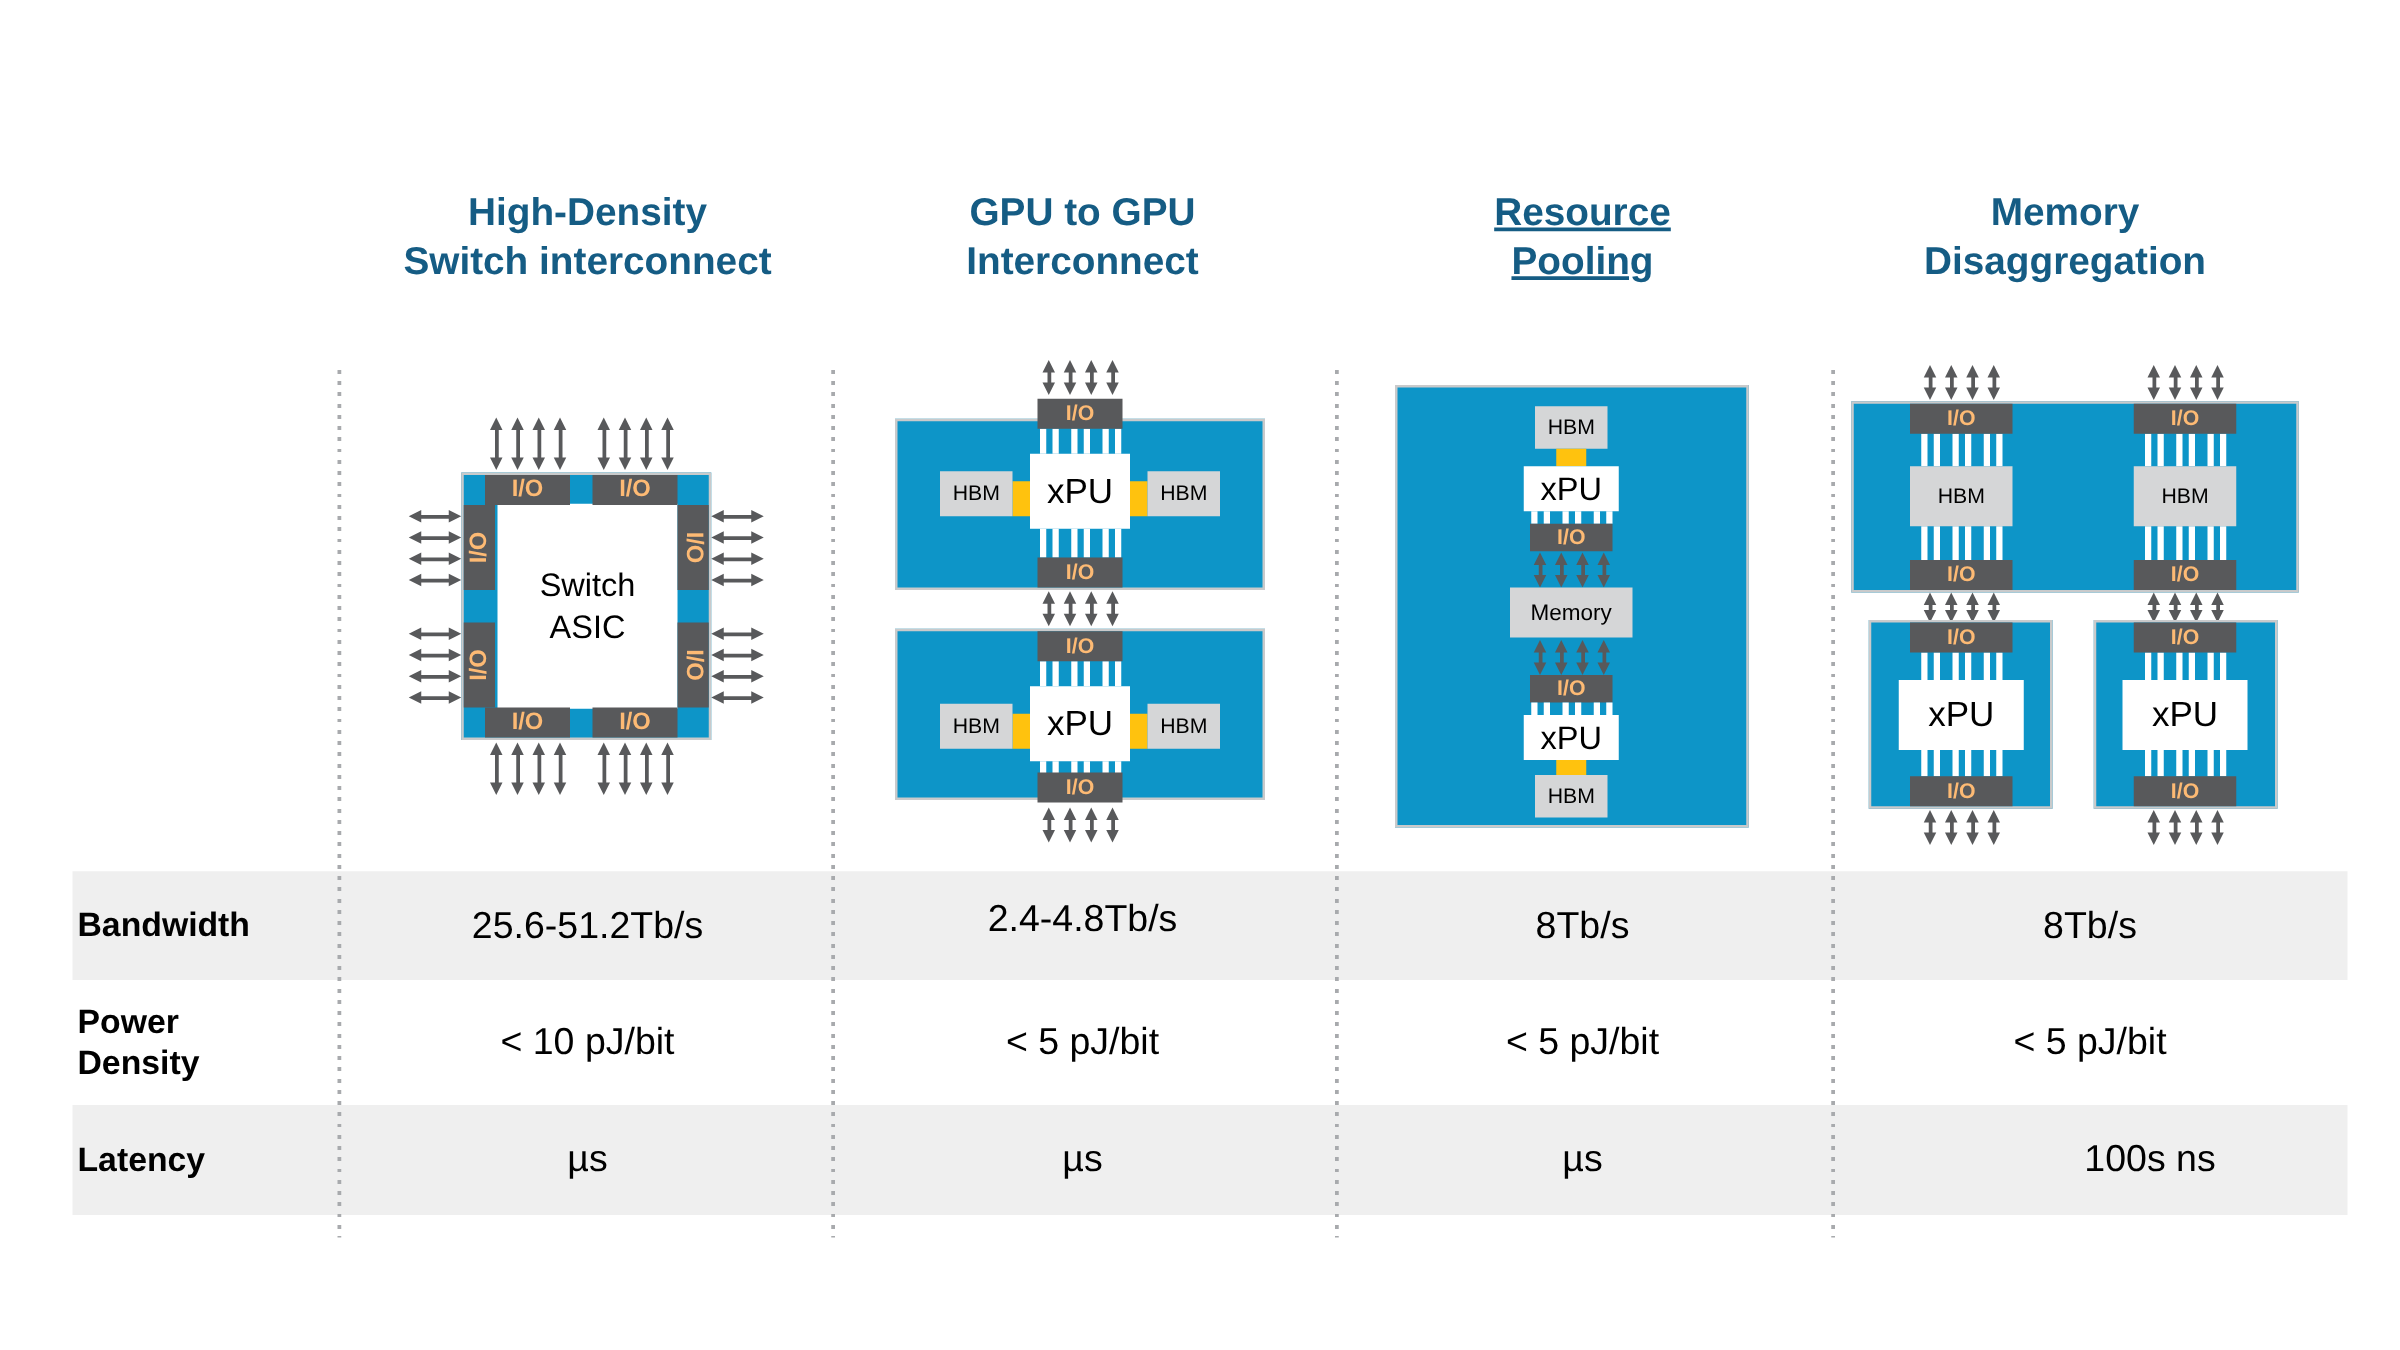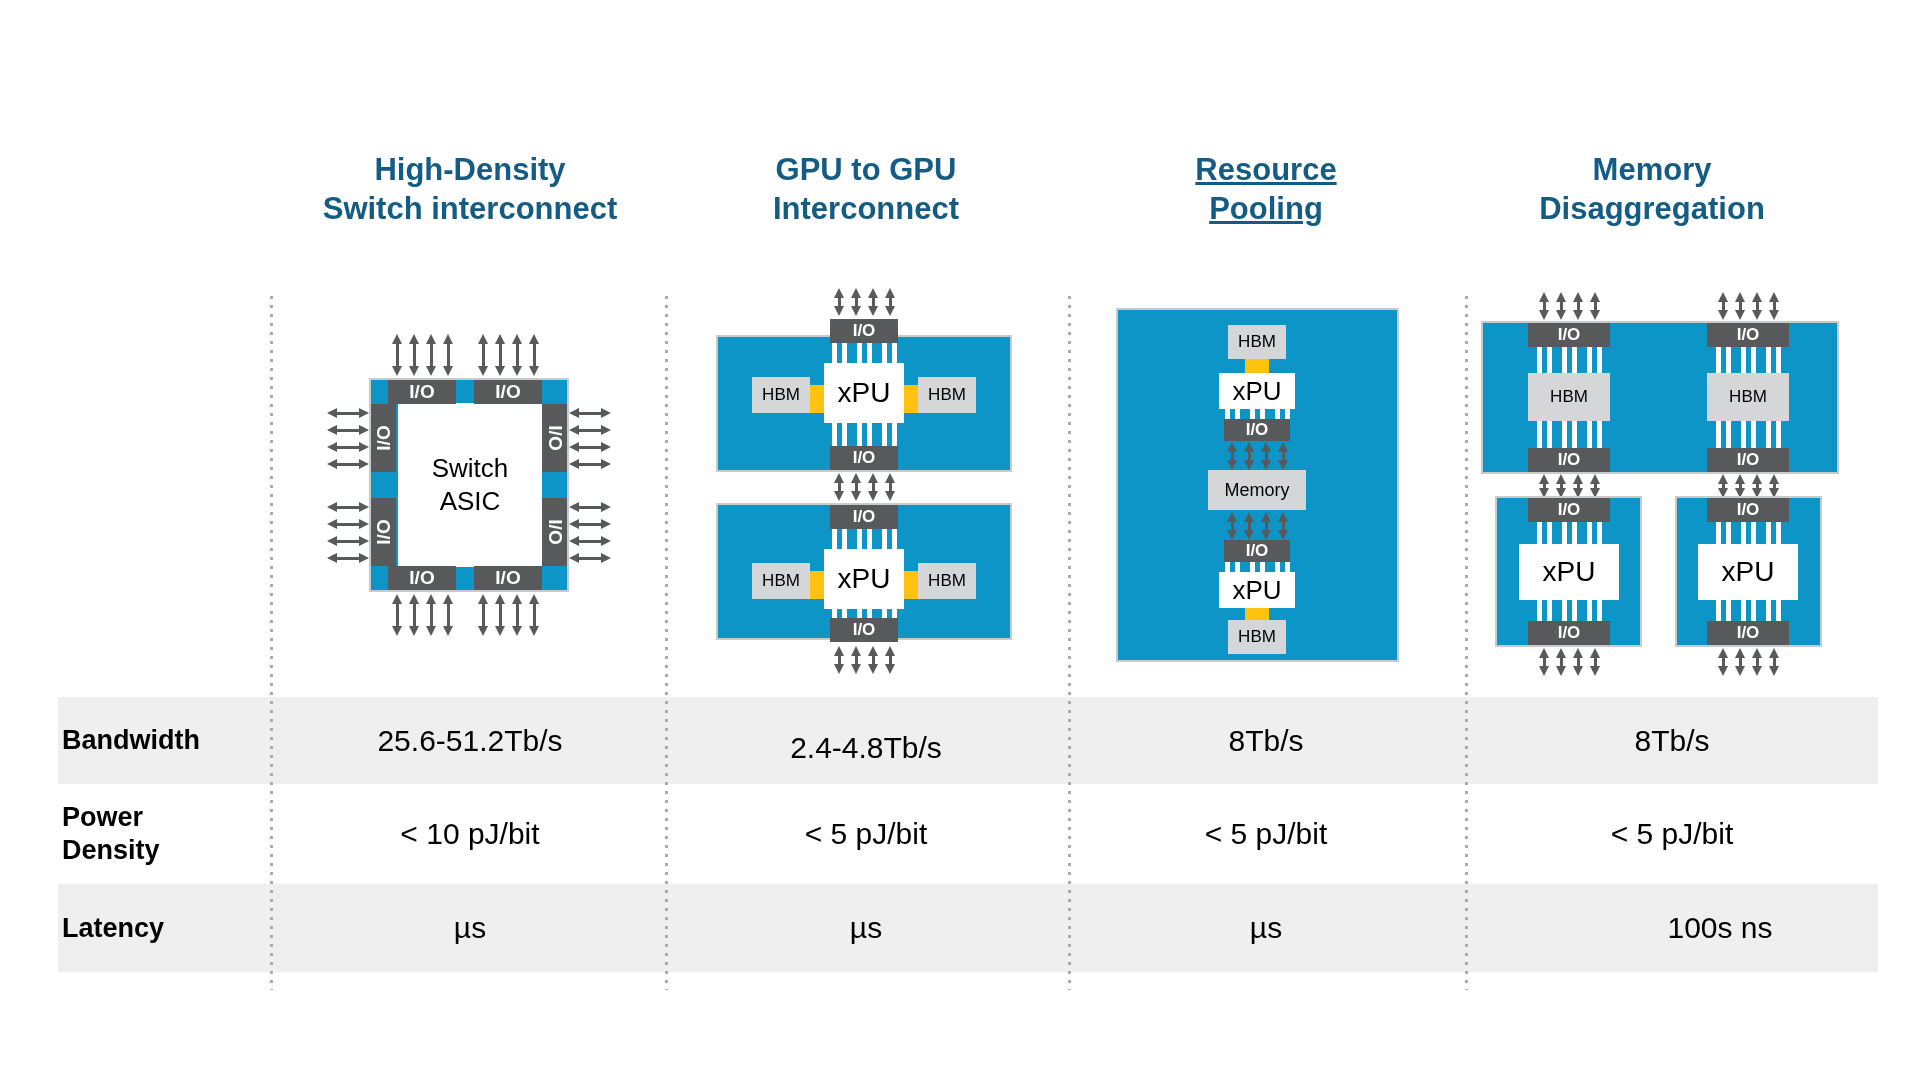--- a/index.html
+++ b/index.html
@@ -11,21 +11,21 @@
   .colhead{text-align:center;font-weight:bold;font-size:31px;line-height:39px;color:#155C84;}
 
   
   .dots{width:3px;background-image:repeating-linear-gradient(to bottom,#A8AAAD 0 3px,transparent 3px 9px);}
 
   
   .bluebox{background:#0D95C8;border:2px solid #C9CACB;}
   .whitebox{background:#fff;display:flex;flex-direction:column;align-items:center;justify-content:center;text-align:center;}
   .graybox{background:#D5D6D7;display:flex;align-items:center;justify-content:center;}
   .yellow{background:#FFC20E;}
-  .io{background:#58595B;color:#ffffff;display:flex;align-items:center;justify-content:center;
+  .io{background:#58595B;color:#fdba74;display:flex;align-items:center;justify-content:center;
       font-weight:bold;font-size:19px;}
   .io.small{font-size:17px;}
   .io.rotl span{transform:rotate(-90deg);display:block;}
   .io.rotr span{transform:rotate(90deg);display:block;}
   .switch-label{font-size:26px;line-height:33px;}
   .xpu-label{font-size:28px;}
   .hbm-label{font-size:17px;}
   .asset-label{font-size:18px;}
 
   
@@ -522,21 +522,21 @@
       <div class="va"></div>
       <div class="va"></div>
       <div class="va"></div>
     </div>
 
   <div class="abs rowlabel" style="left:62px;top:697px;width:190px;height:87px;">Bandwidth</div>
   <div class="abs rowlabel" style="left:62px;top:789px;width:150px;height:90px;">Power Density</div>
   <div class="abs rowlabel" style="left:62px;top:884px;width:190px;height:88px;">Latency</div>
 
   <div class="abs cell" style="left:270px;top:697px;width:400px;height:87px;">25.6-51.2Tb/s</div>
-  <div class="abs cell" style="left:666px;top:697px;width:400px;height:77px;margin-top:12px;">2.4-4.8Tb/s</div>
+  <div class="abs cell" style="left:666px;top:697px;width:400px;height:77px;">2.4-4.8Tb/s</div>
   <div class="abs cell" style="left:1066px;top:697px;width:400px;height:87px;">8Tb/s</div>
   <div class="abs cell" style="left:1472px;top:697px;width:400px;height:87px;">8Tb/s</div>
 
   <div class="abs cell" style="left:270px;top:789px;width:400px;height:90px;">&lt; 10 pJ/bit</div>
   <div class="abs cell" style="left:666px;top:789px;width:400px;height:90px;">&lt; 5 pJ/bit</div>
   <div class="abs cell" style="left:1066px;top:789px;width:400px;height:90px;">&lt; 5 pJ/bit</div>
   <div class="abs cell" style="left:1472px;top:789px;width:400px;height:90px;">&lt; 5 pJ/bit</div>
 
   <div class="abs cell" style="left:270px;top:884px;width:400px;height:88px;">µs</div>
   <div class="abs cell" style="left:666px;top:884px;width:400px;height:88px;">µs</div>

